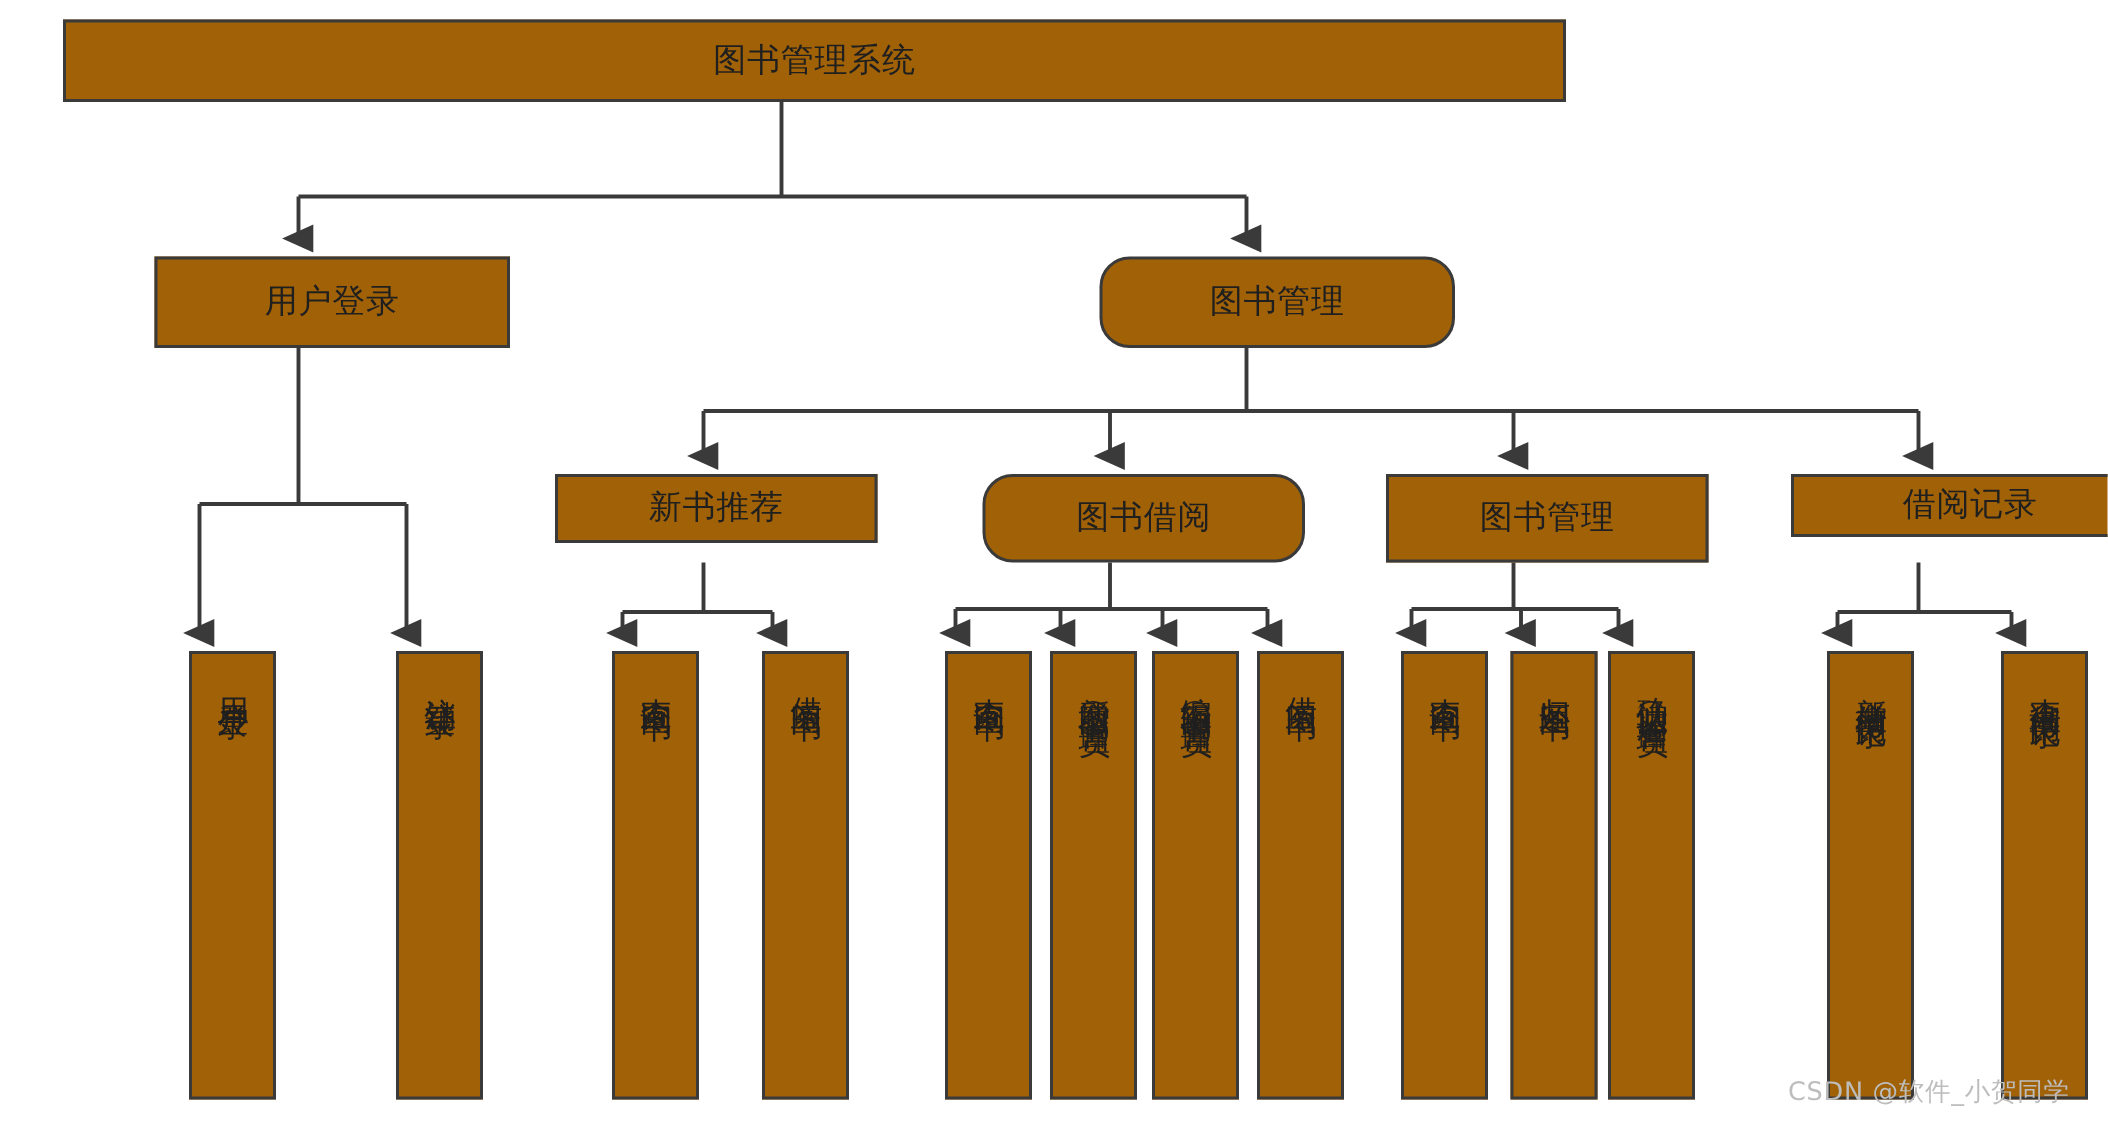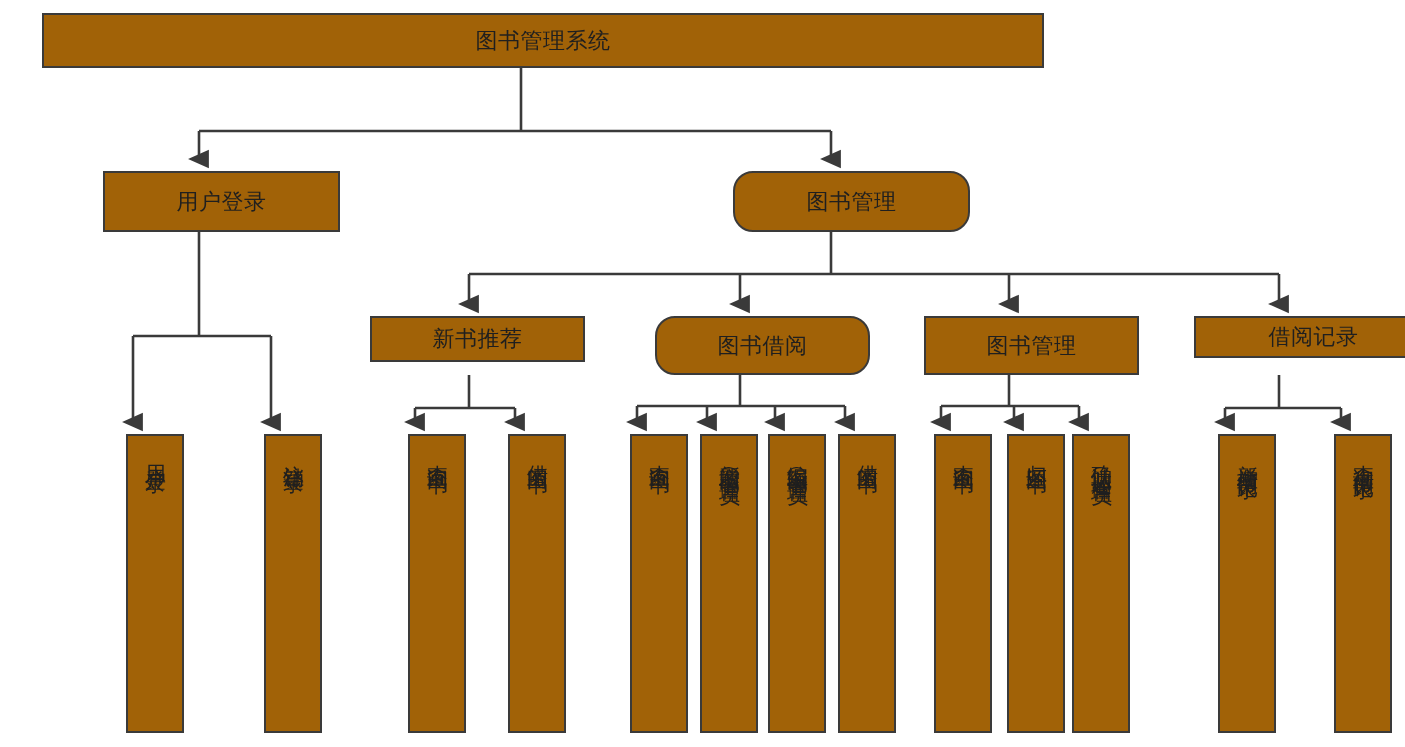--- a/index.html
+++ b/index.html
@@ -177,13 +177,14 @@
         <span class="node-label">确认归还（管理员）</span>
       </div>
       <div class="node-box vertical" style="left: 1196px; top: 434px; width: 58px; height: 299px;">
         <span class="node-label">新增借阅记录</span>
       </div>
       <div class="node-box vertical" style="left: 1312px; top: 434px; width: 58px; height: 299px;">
         <span class="node-label">查询借阅记录</span>
       </div>
     </div>
 
+  <div class="watermark" style="left: 1192px; top: 716px;">CSDN @软件_小贺同学</div>
 </div>
 
 </body></html>

